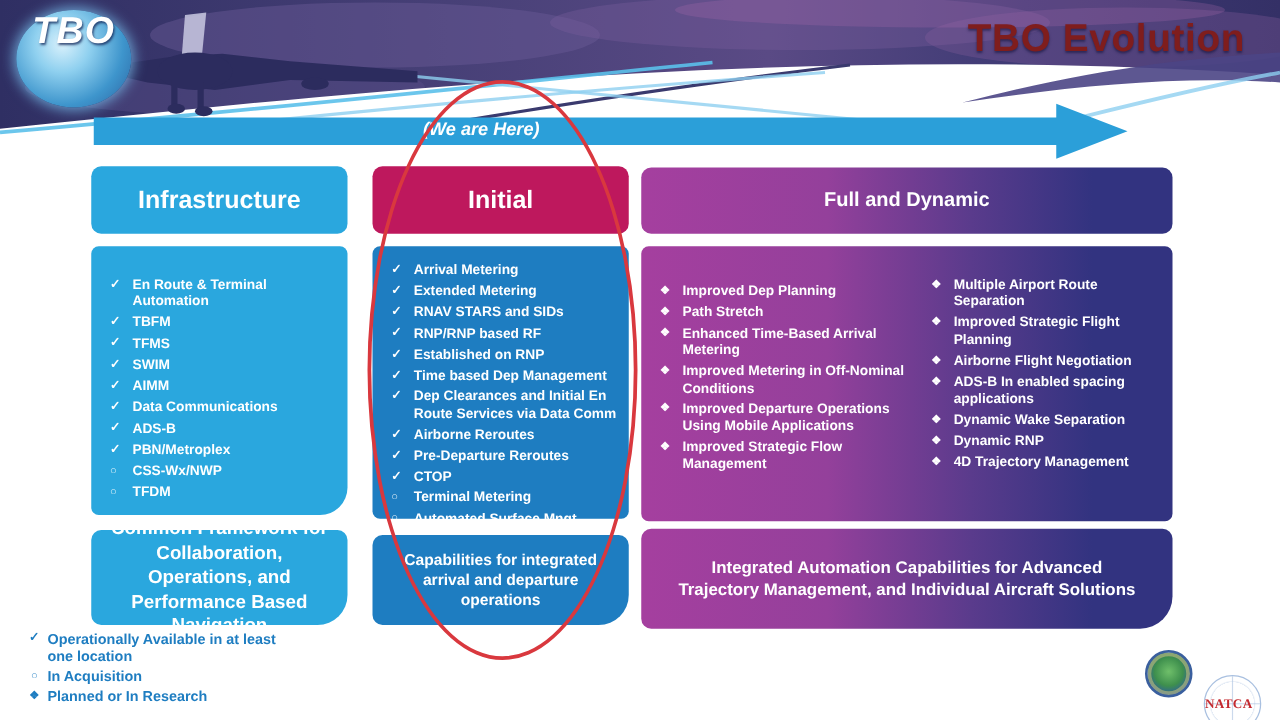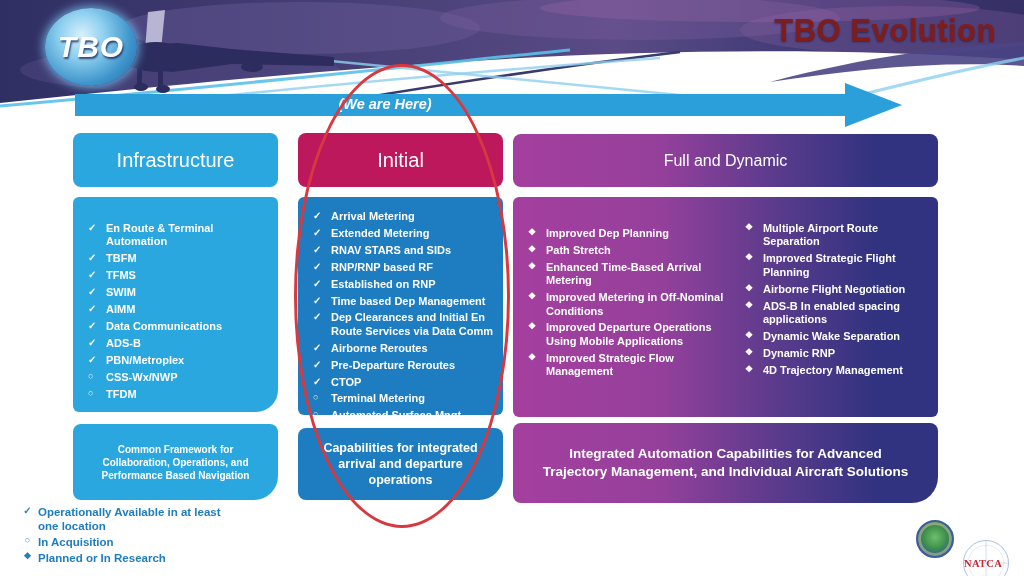--- a/index.html
+++ b/index.html
@@ -6,32 +6,32 @@
   html,body { width:1024px; height:576px; }
   body { font-family:"Liberation Sans", sans-serif; background:#ffffff; }
   #slide { position:relative; width:1024px; height:576px; background:#ffffff; overflow:hidden; }
 
   
   #header-art { position:absolute; left:0; top:0; width:1024px; height:130px; }
   #slide-title { position:absolute; top:13px; right:28px; font-size:31px; font-weight:bold;
     color:#7f1d1d; letter-spacing:.5px; text-shadow:0 1px 2px rgba(20,20,60,.6); }
   #tbo-logo { position:absolute; left:13px; top:8px; width:92px; height:78px; border-radius:50%;
     background:radial-gradient(circle at 40% 35%, #d9f1fc 0%, #8fd0ef 30%, #3e95cc 65%, #2a5f9e 100%);
-    box-shadow:0 0 10px 2px rgba(120,190,235,.8); display:flex; align-items:center; justify-content:center;margin-left:32px; }
+    box-shadow:0 0 10px 2px rgba(120,190,235,.8); display:flex; align-items:flex-start; justify-content:center; }
   #tbo-logo span { color:#ffffff; font-weight:bold; font-size:30px; letter-spacing:1px;
     text-shadow:1px 2px 2px rgba(20,40,90,.8); font-style:italic; }
 
   
   #arrow-svg { position:absolute; left:0; top:0; width:1024px; height:140px; }
   #we-are-here { position:absolute; left:300px; top:96px; width:170px; text-align:center;
     color:#ffffff; font-weight:bold; font-size:14.5px;font-style:italic; }
 
   
   .col-header { position:absolute; border-radius:8px; display:flex; align-items:center;
-    justify-content:center; color:#ffffff; font-weight:normal; }
+    justify-content:center; color:#ffffff; font-weight:bold; }
   #col1-header { left:73px; top:133px; width:205px; height:54px; background:#2aa7de; font-size:20px; }
   #col2-header { left:298px; top:133px; width:205px; height:54px; background:#be185d; font-size:20px; }
   #col3-header { left:513px; top:134px; width:425px; height:53px; font-size:16px;
     background:linear-gradient(90deg,#a53f9f 0%,#94409b 35%,#5a3b8c 62%,#323380 85%); }
 
   .list-box { position:absolute; color:#ffffff; }
   #col1-list { left:73px; top:197px; width:205px; height:215px; background:#2aa7de;
     border-radius:6px 6px 22px 6px; padding:25px 6px 0 12px; }
   #col2-list { left:298px; top:197px; width:205px; height:218px; background:#1e7dc1;
     border-radius:6px; padding:13px 4px 0 12px; }
@@ -44,21 +44,21 @@
   .li { display:flex; margin-bottom:3.5px; font-size:11px; font-weight:bold; line-height:1.22; }
   .marker { width:21px; flex:0 0 21px; text-align:left; padding-left:3px; }
   .marker.check  { font-size:10px; }
   .marker.circle { font-size:9px; opacity:.85; }
   .marker.diamond{ font-size:9px; }
   .li-text { flex:1; }
 
   .footer-box { position:absolute; color:#ffffff; font-weight:bold; text-align:center;
     display:flex; align-items:center; justify-content:center; }
   #col1-footer { left:73px; top:424px; width:205px; height:76px; background:#2aa7de;
-    border-radius:8px 8px 24px 8px; font-size:10px; padding:0 10px; line-height:1.3; }
+    border-radius:8px 8px 24px 8px; font-size:15px; padding:0 10px; line-height:1.3; }
   #col2-footer { left:298px; top:428px; width:205px; height:72px; background:#1e7dc1;
     border-radius:8px 8px 24px 8px; font-size:12.5px; padding:0 8px; line-height:1.3; }
   #col3-footer { left:513px; top:423px; width:425px; height:80px;
     background:linear-gradient(90deg,#a53f9f 0%,#94409b 35%,#5a3b8c 62%,#323380 85%);
     border-radius:8px 8px 26px 8px; font-size:13.5px; padding:0 26px; line-height:1.35; }
 
   
   #red-ellipse { position:absolute; left:294px; top:64px; width:216px; height:464px;
     border:3.5px solid #d9383e; border-radius:50%; z-index:40; pointer-events:none; }
 

